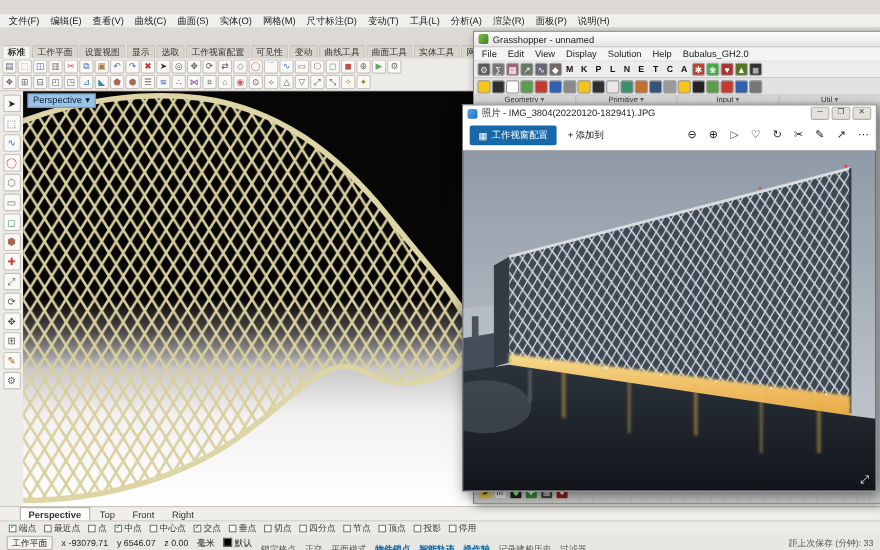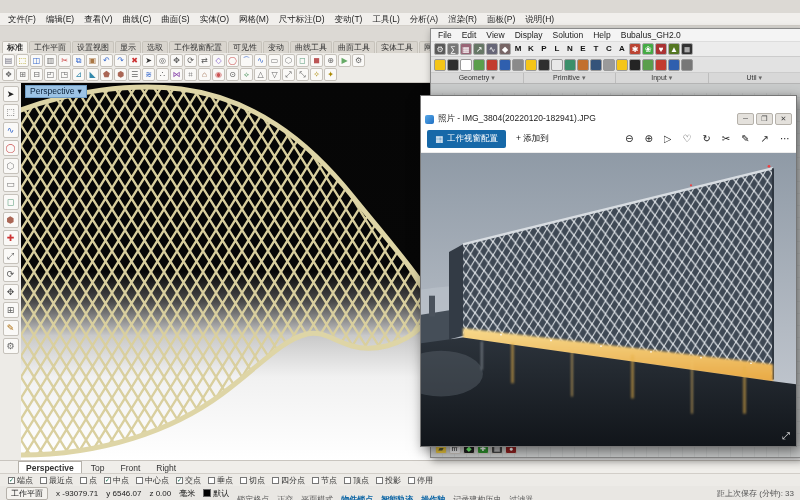--- a/index.html
+++ b/index.html
@@ -70,21 +70,21 @@
   .gh-label{flex:1;text-align:center;line-height:10px;border-right:1px solid #bdbdbd;overflow:hidden;white-space:nowrap;}
   .gh-label::after{content:" ▾";color:#666;}
   .gh-canvas{position:absolute;left:0;top:64px;right:0;bottom:0;background-color:#c7c9c9;
     background-image:repeating-linear-gradient(0deg,transparent 0 11px,#bec0c0 11px 12px),
                      repeating-linear-gradient(90deg,transparent 0 11px,#bec0c0 11px 12px);}
   .gh-bottom{position:absolute;left:4px;bottom:3px;display:flex;gap:2px;}
   .gh-bottom .ic{width:12px;height:12px;line-height:11px;font-size:7px;}
   
   .photos{position:absolute;left:420px;top:95px;width:375px;height:350px;background:#fff;border:1px solid #767676;
     box-shadow:3px 4px 12px rgba(0,0,0,.5);z-index:10;display:flex;flex-direction:column;}
-  .ph-title{height:14px;display:flex;align-items:center;gap:4px;padding:0 4px;font-size:8.5px;background:#fff;margin-top:16px;}
+  .ph-title{height:14px;display:flex;align-items:center;gap:4px;padding:0 4px;font-size:8.5px;background:#fff;}
   .ph-appicon{width:9px;height:9px;border-radius:2px;background:linear-gradient(135deg,#57a8e8,#1f6fc2);}
   .ph-toolbar{height:26px;display:flex;align-items:center;gap:10px;padding:0 6px;background:#fff;border-bottom:1px solid #ececec;}
   .viewall{display:flex;align-items:center;gap:4px;background:#1668a8;color:#fff;font-size:8.5px;
     padding:3px 8px;border-radius:2px;white-space:nowrap;}
   .addto{font-size:8.5px;color:#111;white-space:nowrap;}
   .ph-icons{margin-left:auto;display:flex;gap:11px;}
   .ph-icons .ic{background:transparent;border:none;width:auto;height:auto;font-size:10px;color:#222;line-height:14px;}
   .ph-photo{flex:1;position:relative;background:#0e1013;overflow:hidden;}
   .expand{position:absolute;right:6px;bottom:4px;color:#eee;font-size:10px;z-index:3;}
 </style>
@@ -217,20 +217,24 @@
       <path d="M0,27 C50,8 110,0 160,6 C230,15 285,55 332,114 C362,151 396,190 407,210" fill="none" stroke="#ded5a6" stroke-width="5" stroke-linecap="round"></path>
       <path d="M407,210 C413,221 411,233 401,243 C381,263 352,269 331,263 C313,258 301,247 286,251 C261,257 241,281 201,311 C151,348 80,372 0,372" fill="none" stroke="#ded5a6" stroke-width="5" stroke-linecap="round"></path>
     </svg>
     <div class="vplabel">
       <span>Perspective</span>
       <span>▾</span>
     </div>
   </div>
 
   <div class="gh">
+    <div class="gh-title">
+      <span class="gh-icon"></span>
+      <span>Grasshopper - unnamed</span>
+    </div>
     <div class="gh-menu">
         <span class="gh-menu-item">File</span>
         <span class="gh-menu-item">Edit</span>
         <span class="gh-menu-item">View</span>
         <span class="gh-menu-item">Display</span>
         <span class="gh-menu-item">Solution</span>
         <span class="gh-menu-item">Help</span>
         <span class="gh-menu-item">Bubalus_GH2.0</span>
       </div>
     <div class="gh-tabs">

